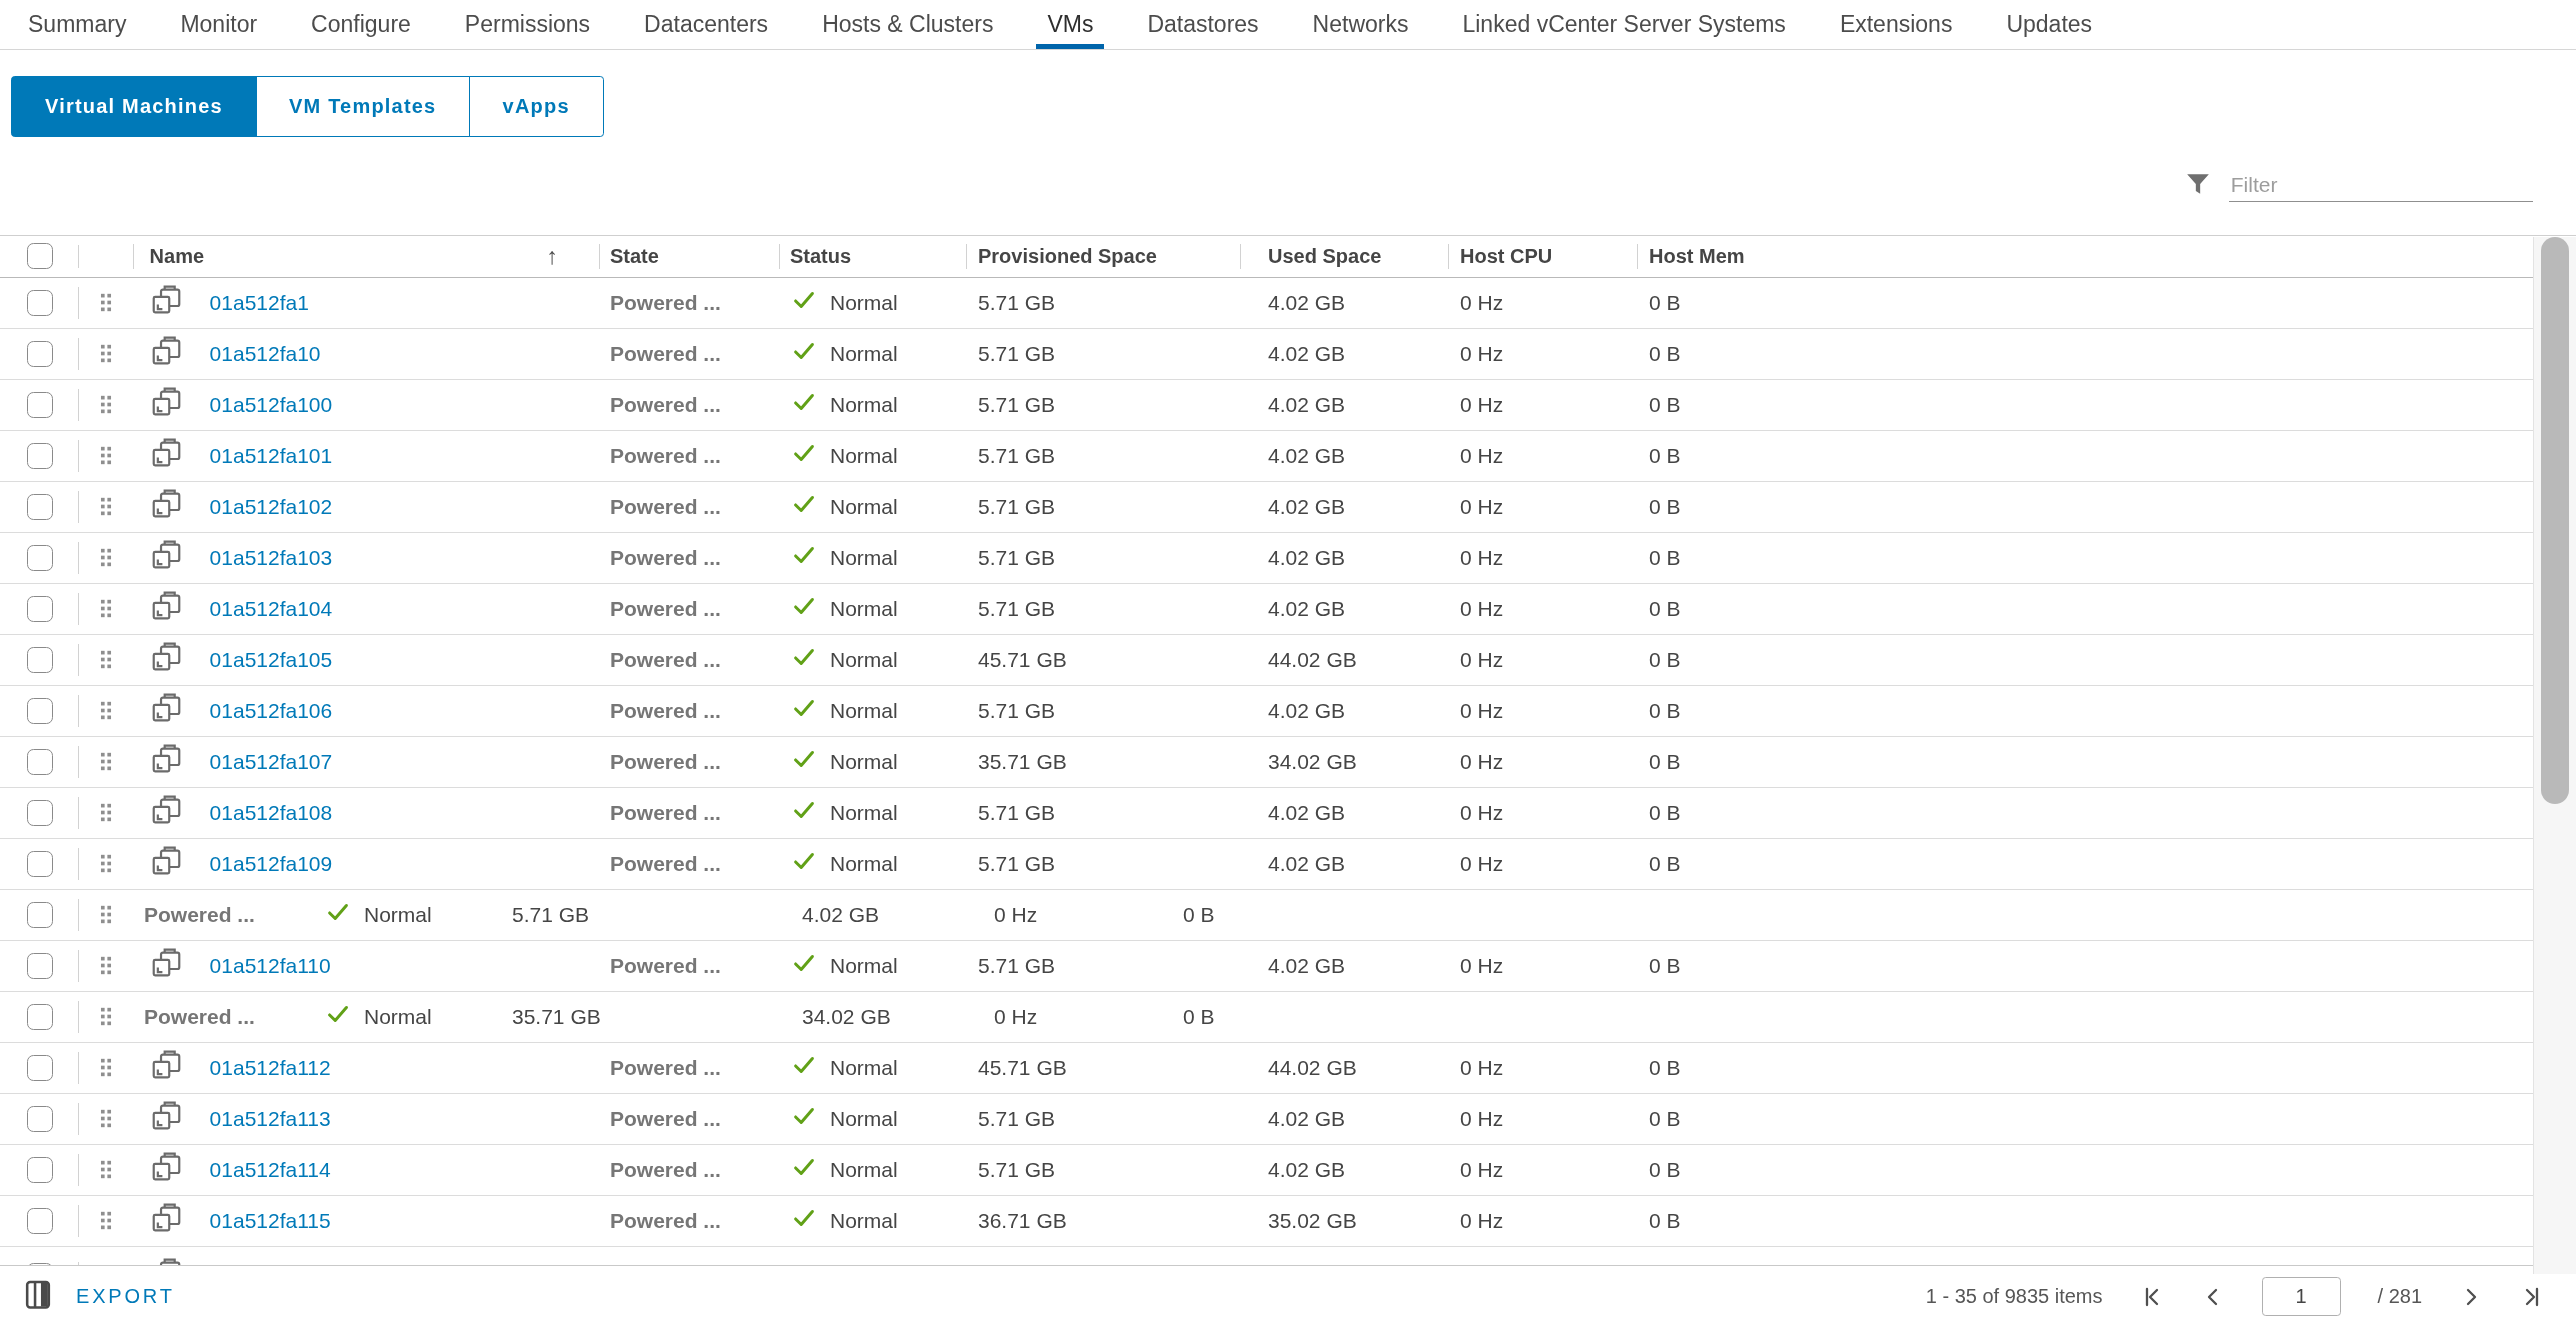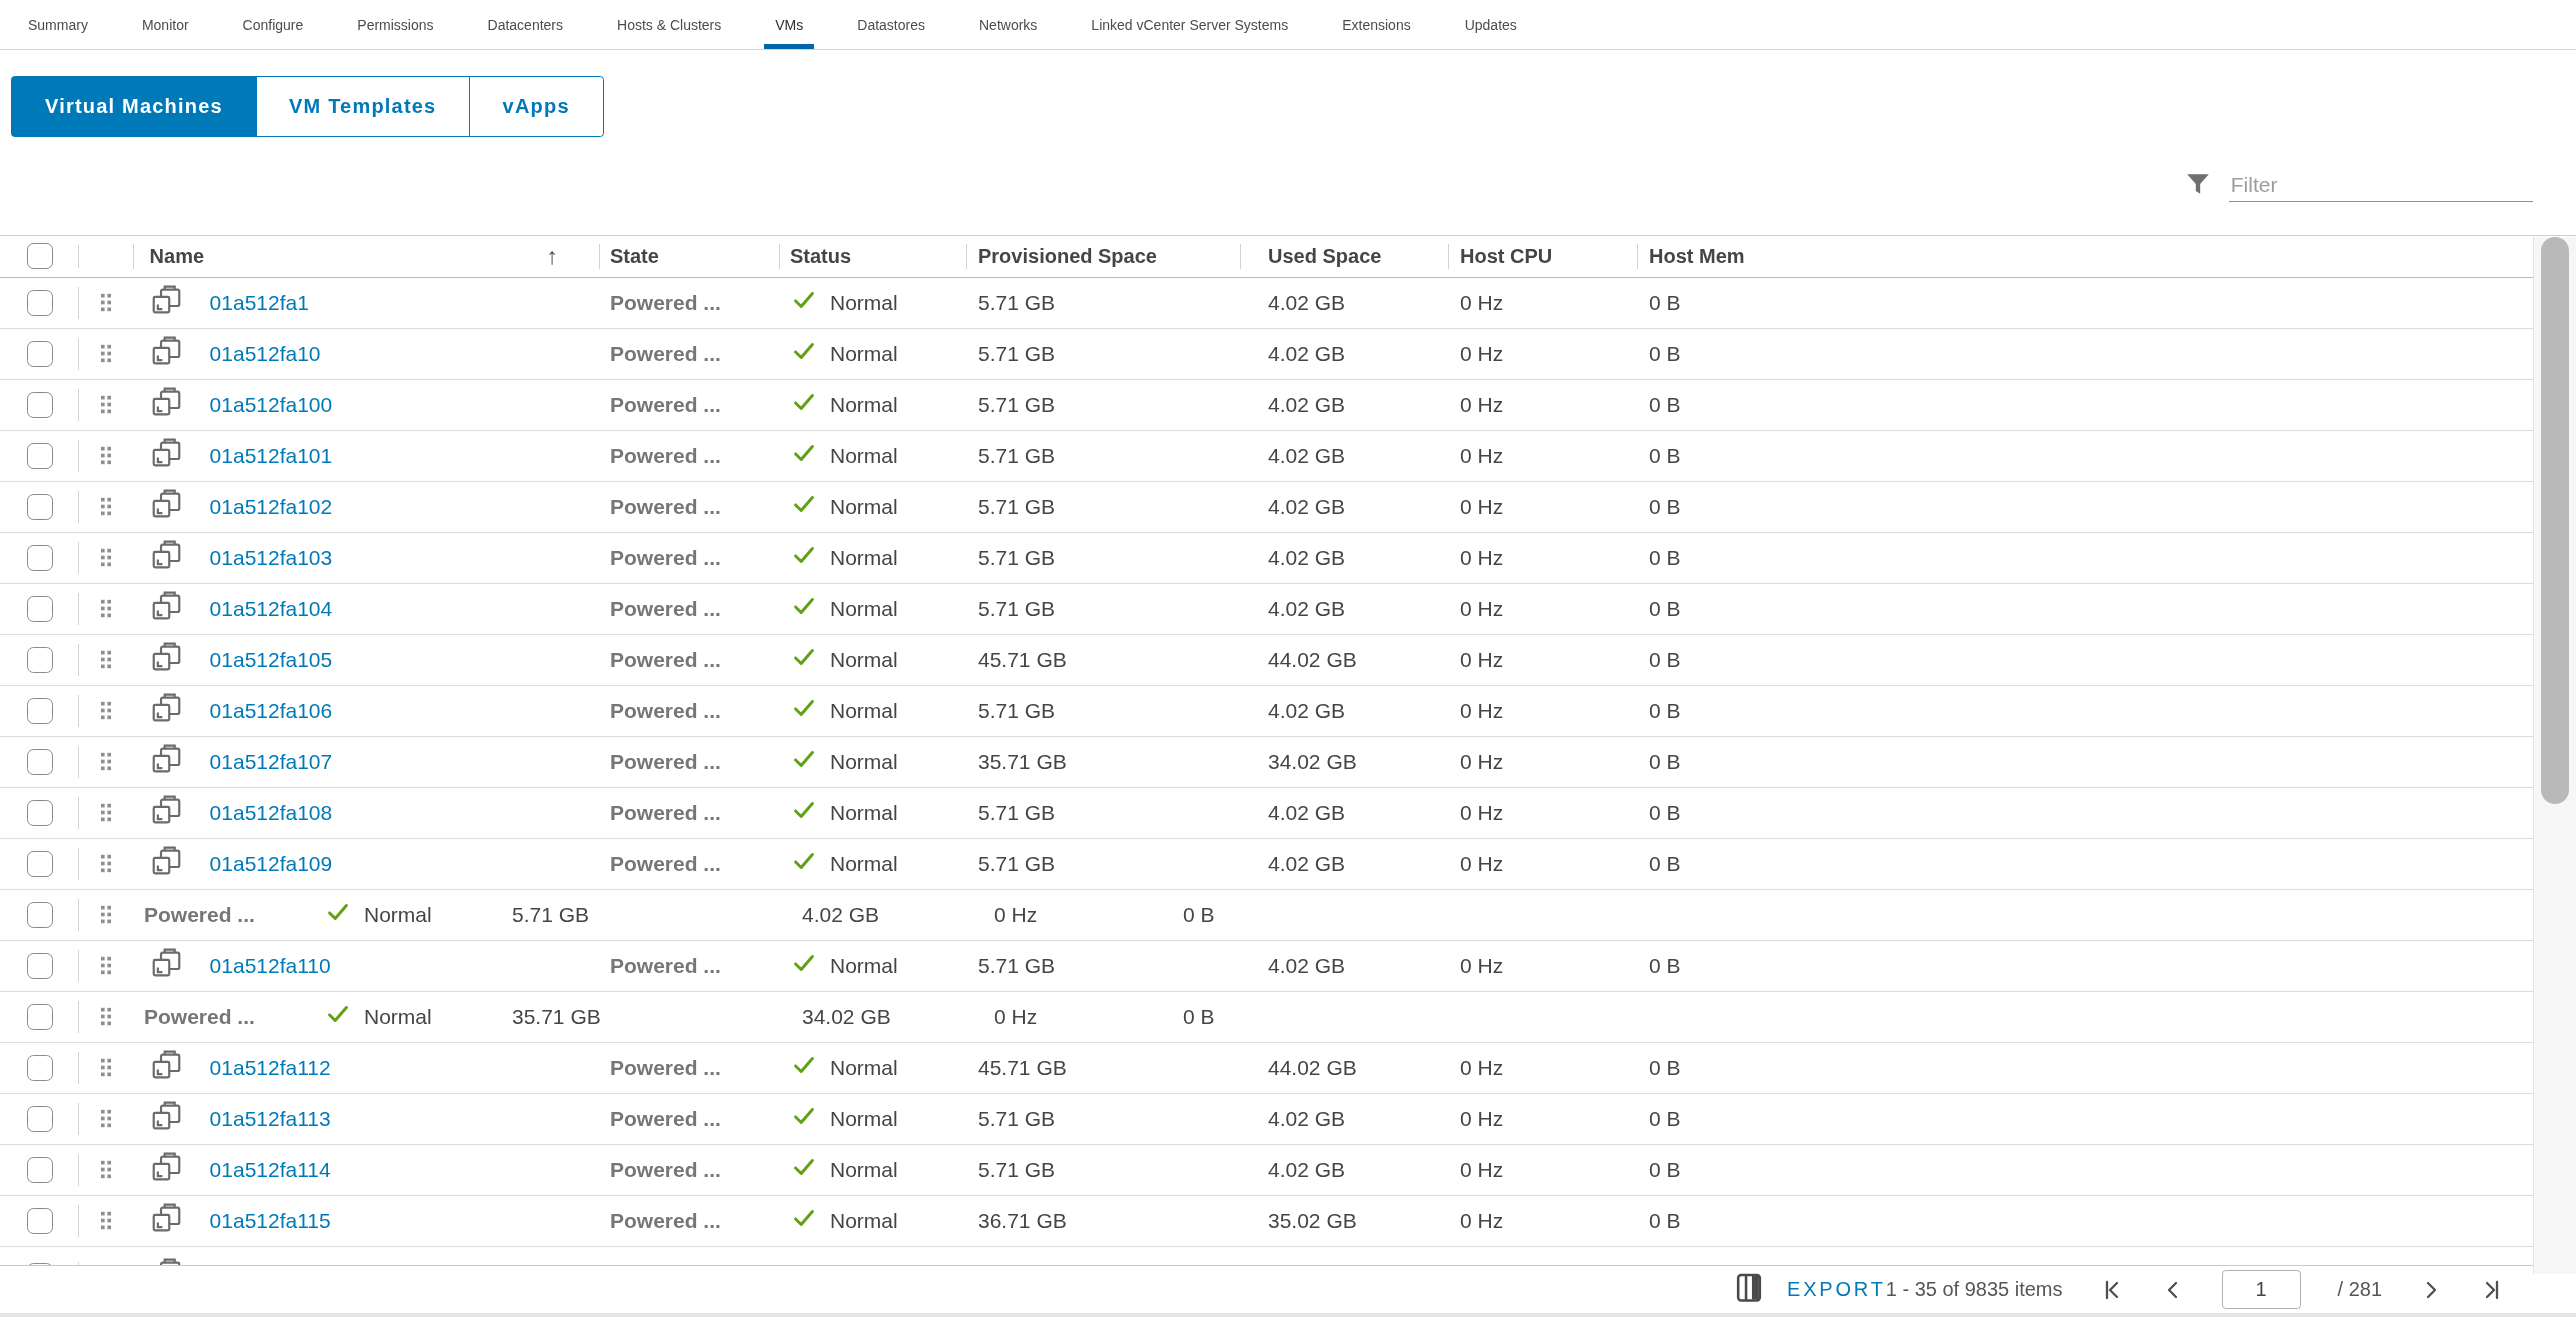--- a/index.html
+++ b/index.html
@@ -2,21 +2,21 @@
 <html style="font-size:14.8px"><head>
 <meta charset="utf-8">
 <style>
   * { margin:0; padding:0; box-sizing:border-box; }
   html,body { width:2576px; height:1327px; overflow:hidden; background:#ffffff;
               font-family:"Liberation Sans", sans-serif; color:#454545; }
 
   
   .navbar { height:50px; display:flex; align-items:stretch; gap:54px;
             padding-left:28px; border-bottom:0.9px solid #d6d6d6; background:#fff; }
-  .nav-tab { display:flex; align-items:center; font-size:14px; color:#4c4c4c;
+  .nav-tab { display:flex; align-items:center; font-size:23px; color:#4c4c4c;
              position:relative; cursor:pointer; white-space:nowrap; }
   .nav-tab.active { color:#2e2e2e; }
   .nav-tab.active::after { content:""; position:absolute; left:-11px; right:-11px;
              bottom:0; height:5.5px; background:#0065ab; }
 
   
   .subtabs { margin:26px 0 0 11px; display:inline-flex; }
   .subtab { height:61px; padding:0 33px; display:flex; align-items:center;
             font-size:20px; font-weight:700; letter-spacing:1.2px; color:#0079b8;
             background:#fff; border:1.8px solid #0079b8; margin-left:-1.8px; cursor:pointer;
@@ -70,22 +70,22 @@
   .partial { height:18.5px; overflow:hidden; }
   .partial .trow { align-items:flex-start; padding-top:6.5px; border-bottom:none; }
 
   
   .vscroll { position:absolute; top:0.9px; right:0; width:43px; height:1037px;
              background:#f6f6f6; border-left:0.9px solid #e3e3e3; }
   .vthumb { position:absolute; top:0; left:7.4px; width:28px; height:567px;
             background:#b9b9b9; border-radius:14px; cursor:grab; }
 
   
-  .tfoot { display:flex; justify-content:flex-end; align-items:center;
-           height:48px; border-top:0.9px solid #c9c9c9; padding:0 72px 0 24px;
+  .tfoot { display:flex; justify-content:space-between; align-items:center;
+           height:62px; border-top:0.9px solid #c9c9c9; padding:0 32px 0 24px;
            background:#fff; font-size:20px; color:#565656; }
   .foot-left { display:flex; align-items:center; gap:24px; }
   .export-btn { color:#0079b8; letter-spacing:2.8px; font-size:20px; cursor:pointer; }
   .foot-right { display:flex; align-items:center; gap:37px; }
   .pager-btn { display:flex; align-items:center; cursor:pointer; }
   .page-input { width:79px; height:39px; border:0.9px solid #b0b0b0; border-radius:3.7px;
                 text-align:center; font-size:20px; color:#454545; outline:none;
                 font-family:"Liberation Sans", sans-serif; }
   .bottom-strip { height:3.7px; background:#e4e4e4; width:2576px; }
 </style>

